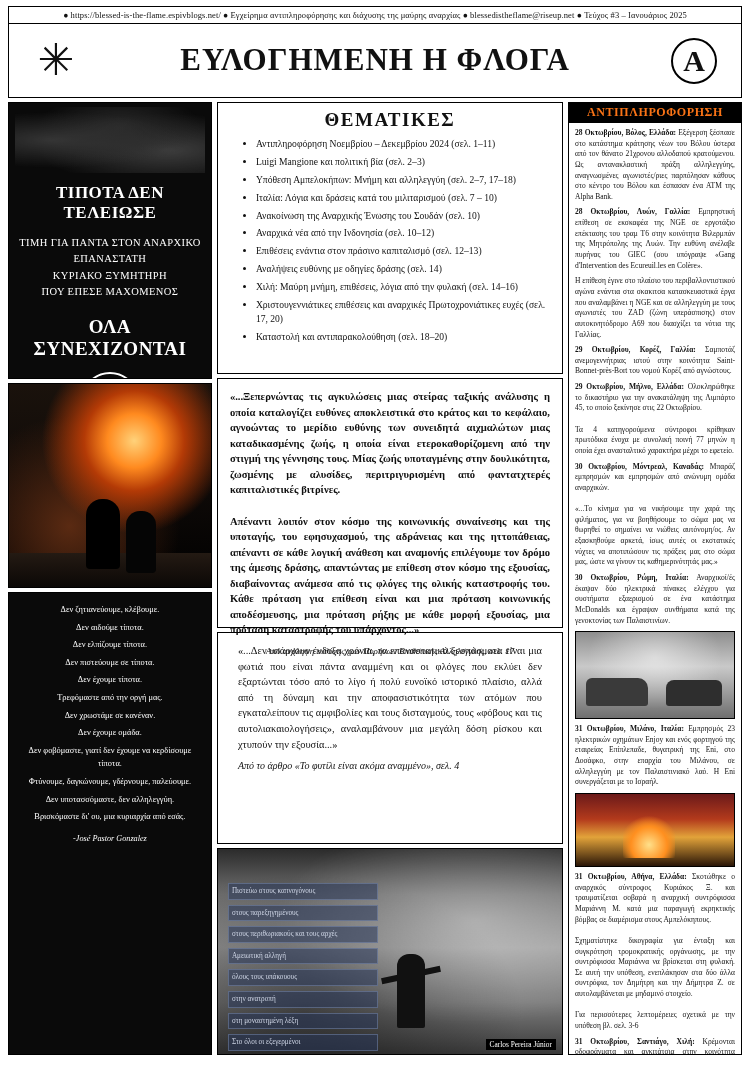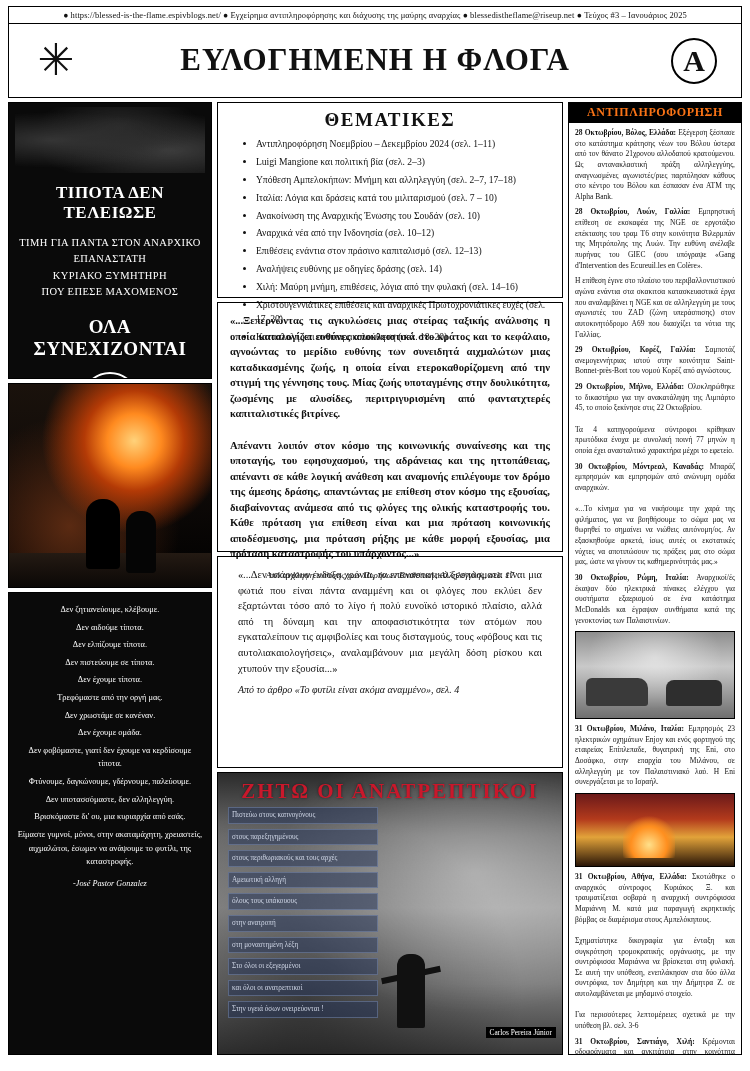--- a/index.html
+++ b/index.html
@@ -161,21 +161,21 @@
     line-height:1.62;
     text-align:center;
   }
   .quote-black p { margin:0 0 4px 0; }
   .quote-sign { margin-top:8px; font-style:italic; font-size:8.2px; }
 
   
   .themes {
     border:1px solid #000;
     padding:6px 8px 8px 8px;
-    height:196px;
+    height:272px;
   }
   .themes h2 {
     margin:0 0 6px 0;
     text-align:center;
     font-size:19px;
     letter-spacing:1.5px;
     font-weight:bold;
   }
   .themes ul {
     margin:0; padding-left:30px;
@@ -243,21 +243,21 @@
     position:absolute; bottom:76px; left:calc(52% - 16px);
     width:60px; height:6px; background:#111; transform:rotate(-12deg);
   }
   .banner .smoke {
     position:absolute; inset:0;
     background:
       radial-gradient(ellipse at 75% 35%, rgba(255,255,255,.35) 0%, transparent 55%),
       radial-gradient(ellipse at 25% 80%, rgba(0,0,0,.45) 0%, transparent 60%);
   }
   .banner .credit {
-    position:absolute; right:6px; bottom:16px;
+    position:absolute; right:6px; bottom:4px;
     background:#000; color:#fff; font-size:7.4px; padding:1px 4px;
   }
 
   
   .rt-head {
     border:1px solid #000;
     background:#000; color:#f97316;
     text-align:center; font-weight:bold;
     font-size:12px; letter-spacing:.6px;
     padding:2px 0;
@@ -357,21 +357,20 @@
         <p>Δεν ελπίζουμε τίποτα.</p>
         <p>Δεν πιστεύουμε σε τίποτα.</p>
         <p>Δεν έχουμε τίποτα.</p>
         <p>Τρεφόμαστε από την οργή μας.</p>
         <p>Δεν χρωστάμε σε κανέναν.</p>
         <p>Δεν έχουμε ομάδα.</p>
         <p>Δεν φοβόμαστε, γιατί δεν έχουμε να κερδίσουμε τίποτα.</p>
         <p>Φτύνουμε, δαγκώνουμε, γδέρνουμε, παλεύουμε.</p>
         <p>Δεν υποτασσόμαστε, δεν αλληλεγγύη.</p>
         <p>Βρισκόμαστε δι' ου, μια κυριαρχία από εσάς.</p>
-        <p>Είμαστε γυμνοί, μόνοι, στην ακαταμάχητη, χρειαστείς, αιχμαλώτοι, έσωμεν να ανάψουμε το φυτίλι, της καταστροφής.</p>
         <div class="quote-sign">-José Pastor Gonzalez</div>
       </div>
 
     </div>
 
     <div class="col-mid">
 
       <div class="themes">
         <h2>ΘΕΜΑΤΙΚΕΣ</h2>
         <ul>
@@ -396,21 +395,20 @@
         <div class="src">Από ανάληψη ευθύνης των Πυρήνων Επιθετικής Αλληλεγγύης, σελ. 17</div>
       </div>
 
       <div class="midquote2">
         <p>«...Δεν υπάρχουν ένδοξα χρόνια, τα επαναστατικά ξεσπάσματα είναι μια φωτιά που είναι πάντα αναμμένη και οι φλόγες που εκλύει δεν εξαρτώνται τόσο από το λίγο ή πολύ ευνοϊκό ιστορικό πλαίσιο, αλλά από τη δύναμη και την αποφασιστικότητα των ατόμων που εγκαταλείπουν τις αμφιβολίες και τους δισταγμούς, τους «φόβους και τις αυτολιακαιολογήσεις», αναλαμβάνουν μια μεγάλη δόση ρίσκου και χτυπούν την εξουσία...»</p>
         <div class="src">Από το άρθρο «Το φυτίλι είναι ακόμα αναμμένο», σελ. 4</div>
       </div>
 
       <div class="banner">
         <div class="smoke"></div>
-        <div class="banner-title">ΖΗΤΩ ΟΙ ΑΝΑΤΡΕΠΤΙΚΟΙ</div>
         <div class="tags">
           <div>Πιστεύω στους καπνογόνους</div>
           <div>στους παρεξηγημένους</div>
           <div>στους περιθωριακούς και τους αρχές</div>
           <div>Αμειωτική αλληγή</div>
           <div>όλους τους υπάκουους</div>
           <div>στην ανατροπή</div>
           <div>στη μοναστημένη λέξη</div>
           <div>Στο όλοι οι εξεγερμένοι</div>
           <div>και όλοι οι ανατρεπτικοί</div>

